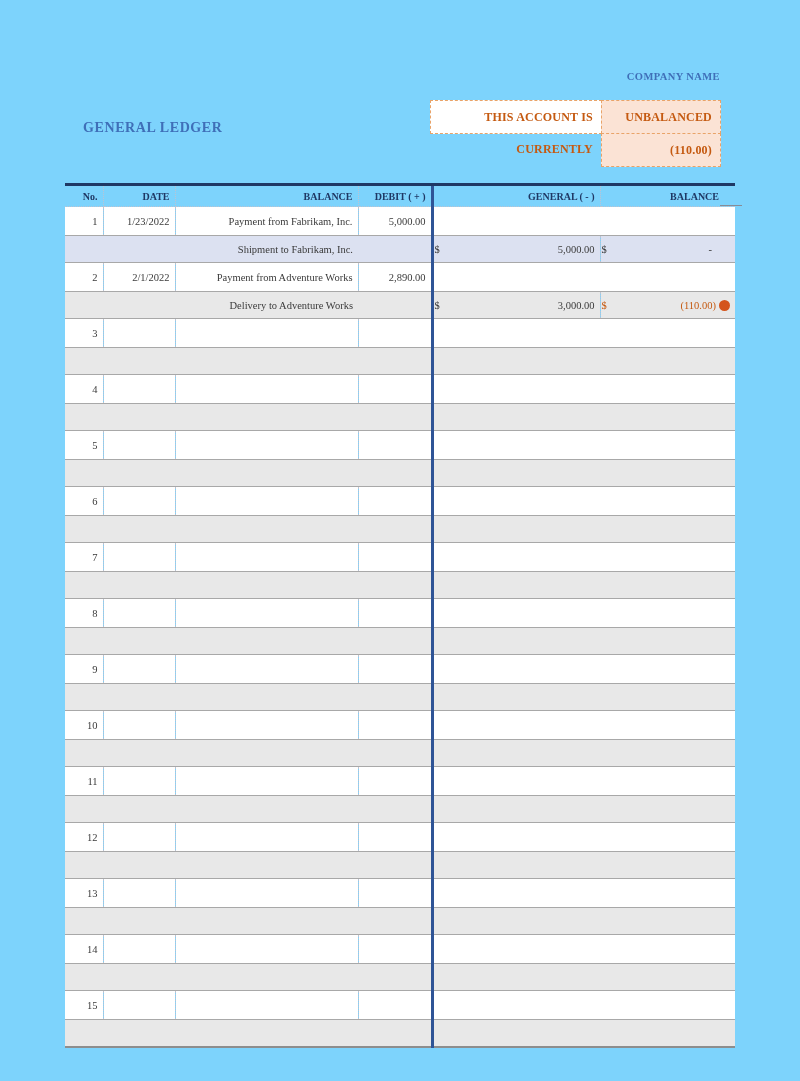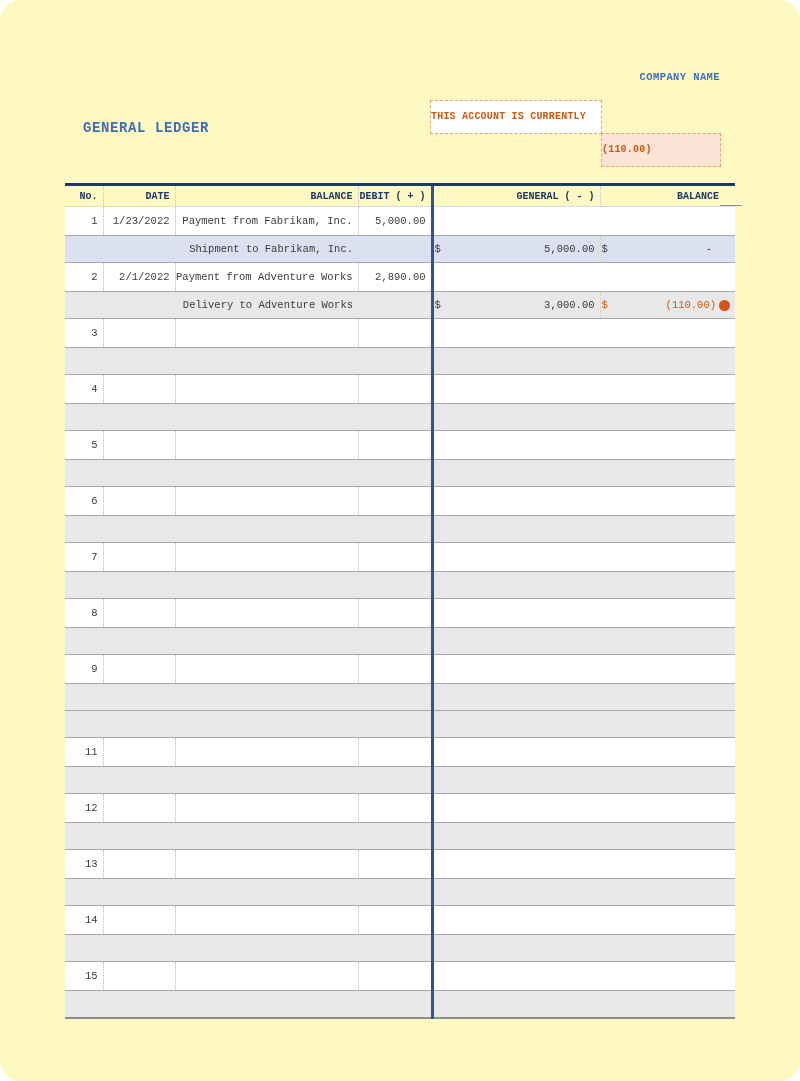--- a/index.html
+++ b/index.html
@@ -11,36 +11,36 @@
     --lavender:#dce1f1;
     --gray-row:#e8e8e8;
     --row-border:#a8a8a8;
     --dotted:#bcc3d2;
     --line-blue:#2f5496;
     --body-text:#3a3a3a;
     --indicator:#d4541c;
   }
   html,body{margin:0;padding:0;background:#ffffff;}
   .page{
-    position:relative;width:800px;height:1081px;background:#fef9c3;
-    font-family:Liberation Mono, monospace;color:var(--body-text);overflow:hidden;border-radius:20px;
+    position:relative;width:800px;height:1081px;background:#7dd3fc;
+    font-family:Liberation Serif, serif;color:var(--body-text);overflow:hidden;
   }
   .company-name{
     position:absolute;top:71px;left:420px;width:300px;text-align:right;
     font-size:10.5px;font-weight:bold;letter-spacing:.4px;color:var(--accent-blue);
   }
   .ledger-title{
     position:absolute;top:120px;left:83px;
     font-size:14px;font-weight:bold;letter-spacing:.6px;color:var(--accent-blue);
   }
   .panel-box{
     position:absolute;box-sizing:border-box;height:34px;line-height:32px;
     border:1px dashed var(--dashed-orange);
-    padding-right:8px;
-    font-size:10px;font-weight:bold;letter-spacing:.2px;color:var(--orange);
+    text-align:right;padding-right:8px;
+    font-size:12px;font-weight:bold;letter-spacing:.2px;color:var(--orange);
     background:#ffffff;
   }
   .panel-box.value{background:var(--peach);}
   .box-a-label{top:100px;left:430px;width:172px;}
   .box-a-value{top:100px;left:601px;width:120px;}
   .box-b-label{top:133px;left:362px;width:240px;}
   .box-b-value{top:133px;left:601px;width:120px;}
   .stray-line{position:absolute;top:205px;left:720px;width:22px;height:1px;background:#878c96;}
 
   table.ledger{
@@ -80,20 +80,21 @@
 </head>
 <body>
 
 <div class="page">
 
   <div class="company-name">COMPANY NAME</div>
 
   <div class="ledger-title">GENERAL LEDGER</div>
 
   <div class="panel-box box-a-label">THIS ACCOUNT IS CURRENTLY</div>
+  <div class="panel-box value box-a-value">UNBALANCED</div>
   <div class="panel-box value box-b-value">(110.00)</div>
 
   <div class="stray-line"></div>
 
   <table class="ledger">
     <colgroup>
       <col style="width:38px">
         <col style="width:72px">
         <col style="width:183px">
       <col style="width:74px">
@@ -374,20 +375,28 @@
         <div class="acct acct-balance">
           <span class="cur"></span>
           <span class="amt-wrap">
             <span class="amt"></span>
 
           </span>
         </div>
       </td>
     </tr>
 
+    <tr class="entry-row">
+      <td class="dot-r">10</td>
+      <td class="dot-r"></td>
+      <td class="dot-r"></td>
+      <td></td>
+      <td class="c-credit"></td>
+      <td class="c-balance"></td>
+    </tr>
     <tr class="shade-row shade-gray">
       <td></td>
       <td></td>
       <td></td>
       <td></td>
       <td class="c-credit">
         <div class="acct acct-credit">
           <span class="cur"></span>
           <span class="amt"></span>
         </div>

